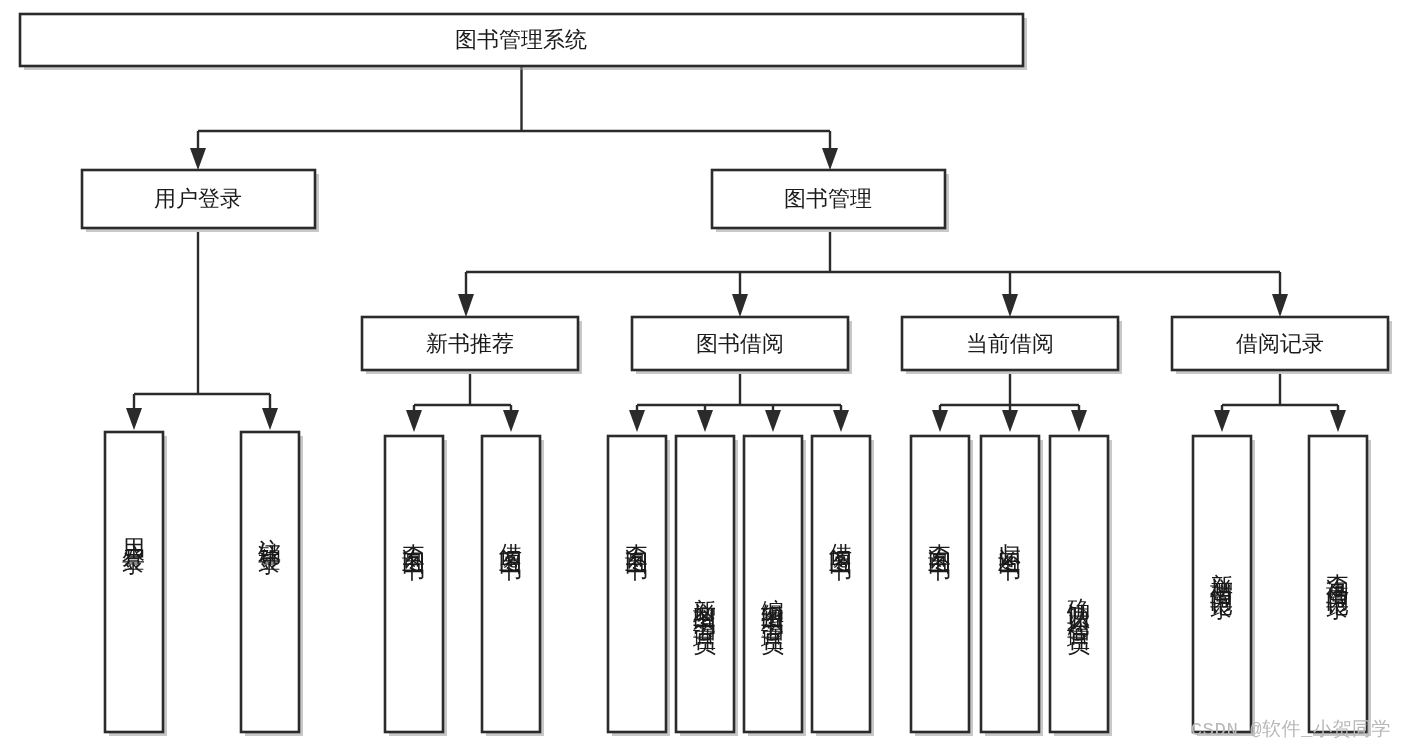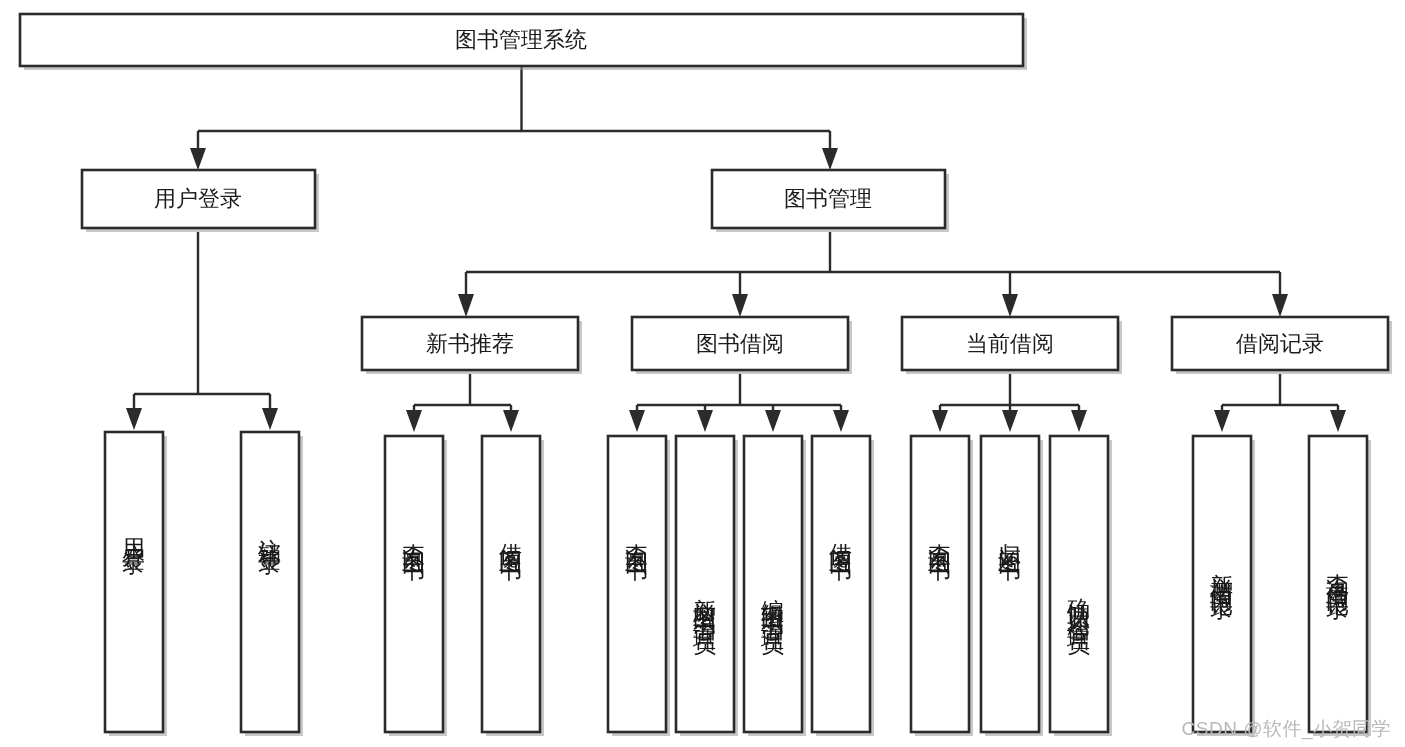--- a/index.html
+++ b/index.html
@@ -60,21 +60,21 @@
     fill: #1a1a1a;
     writing-mode: vertical-rl;
     text-orientation: upright;
     letter-spacing: 5px;
     dominant-baseline: central;
   }
   .watermark-text {
     position: absolute;
     right: 14px;
     bottom: 5px;
-    font-family: Liberation Sans, sans-serif;
+    font-family: Liberation Mono, monospace;
     font-size: 19px;
     color: #b8b8b8;
     white-space: nowrap;
     pointer-events: none;
     letter-spacing: 0.5px;
   }
 </style>
 </head>
 <body>
 

